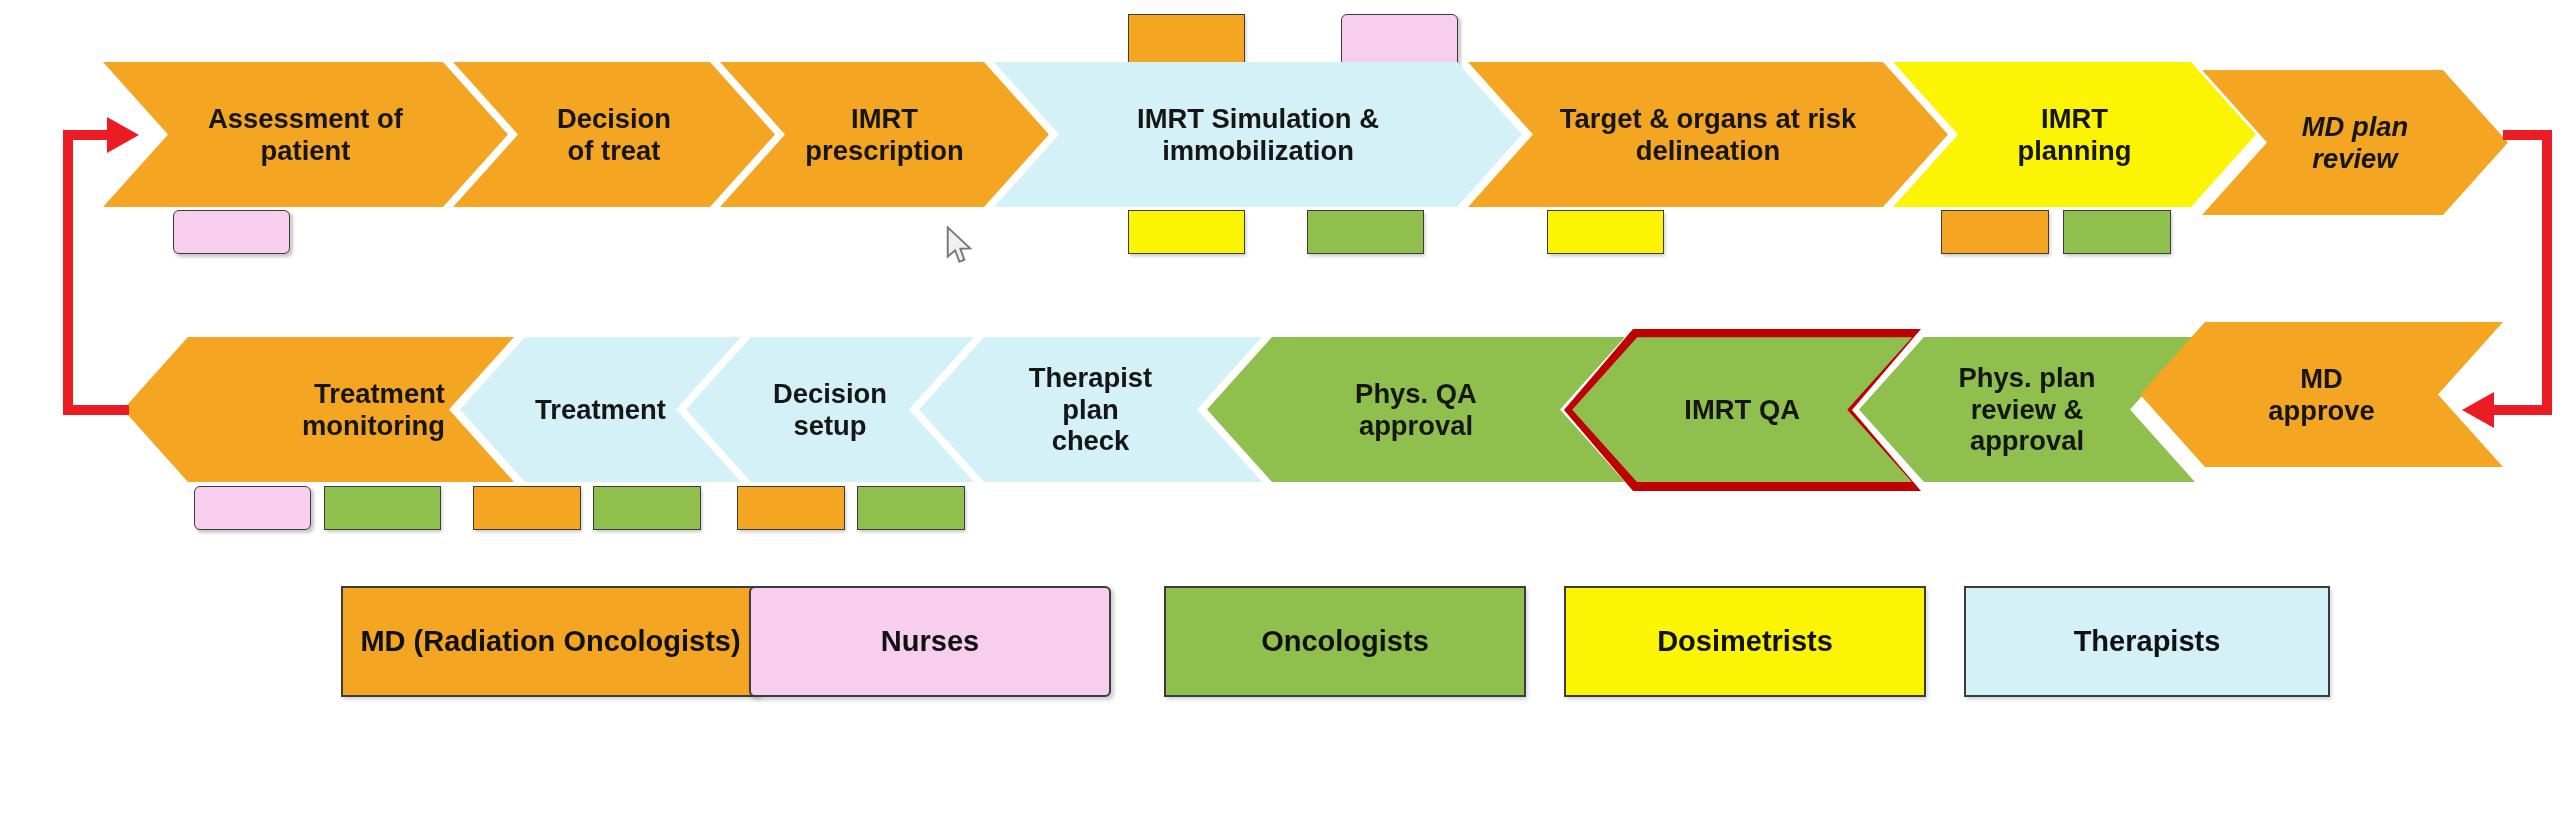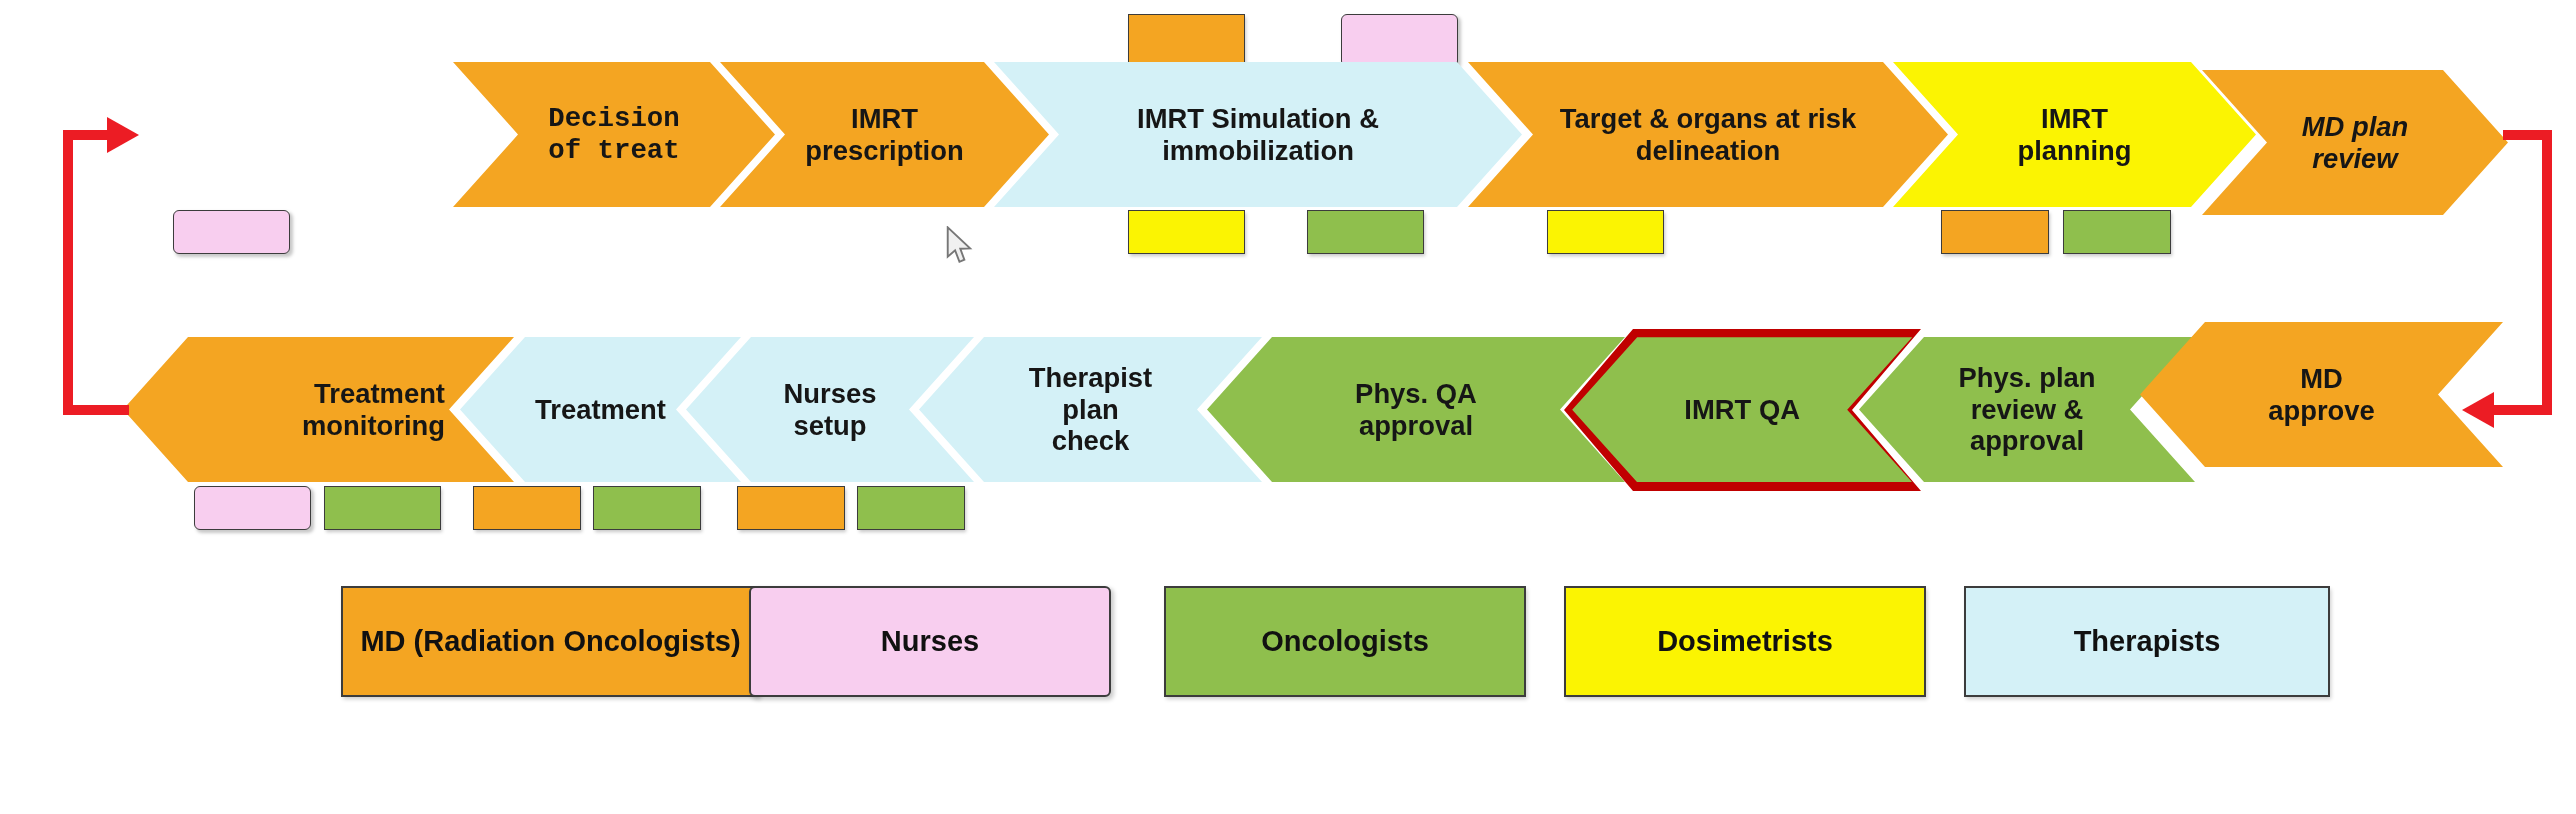--- a/index.html
+++ b/index.html
@@ -68,30 +68,31 @@
   <div class="tag fill-orange" style="left:1941px;top:210px;width:108px;"></div>
   <div class="tag fill-green" style="left:2063px;top:210px;width:108px;"></div>
 
   <div class="tag fill-pink" style="left:194px;top:486px;width:117px;"></div>
   <div class="tag fill-green" style="left:324px;top:486px;width:117px;"></div>
   <div class="tag fill-orange" style="left:473px;top:486px;width:108px;"></div>
   <div class="tag fill-green" style="left:593px;top:486px;width:108px;"></div>
   <div class="tag fill-orange" style="left:737px;top:486px;width:108px;"></div>
   <div class="tag fill-green" style="left:857px;top:486px;width:108px;"></div>
 
-  <div class="chev right fill-orange" style="left:453px;top:62px;width:322px;padding:12px 96px;font-family:Liberation Mono, monospace;">Decision of treat</div>
+  <div class="chev right fill-orange" style="left:103px;top:62px;width:405px;">Assessment of patient</div>
+  <div class="chev right fill-orange" style="left:453px;top:62px;width:322px;padding:12px 96px;">Decision of treat</div>
   <div class="chev right fill-orange" style="left:720px;top:62px;width:329px;">IMRT prescription</div>
   <div class="chev right fill-cyan" style="left:994px;top:62px;width:528px;">IMRT Simulation &amp; immobilization</div>
   <div class="chev right fill-orange" style="left:1468px;top:62px;width:480px;">Target &amp; organs at risk delineation</div>
   <div class="chev right fill-yellow" style="left:1893px;top:62px;width:363px;padding:0 103px;">IMRT planning</div>
   <div class="chev right fill-orange" style="left:2202px;top:70px;width:306px;font-style:italic;">MD plan review</div>
 
   <div class="chev left fill-orange" style="left:123px;top:337px;width:391px;text-align:right;">Treatment monitoring</div>
   <div class="chev left fill-cyan" style="left:460px;top:337px;width:281px;padding:0 62px;">Treatment</div>
-  <div class="chev left fill-cyan" style="left:686px;top:337px;width:288px;">Nurses setup</div>
+  <div class="chev left fill-cyan" style="left:686px;top:337px;width:288px;">Decision setup</div>
   <div class="chev left fill-cyan" style="left:919px;top:337px;width:343px;padding:0 103px;">Therapist plan check</div>
   <div class="chev left fill-green" style="left:1207px;top:337px;width:418px;padding:0 117px;">Phys. QA approval</div>
 
   <div class="qa-outer">
     <div class="chev left fill-green" style="left:8.2px;top:8.2px;width:340px;">IMRT QA</div>
   </div>
 
   <div class="chev left fill-green" style="left:1859px;top:337px;width:336px;">Phys. plan review &amp; approval</div>
   <div class="chev left fill-orange" style="left:2140px;top:322px;width:363px;padding:0 113px;">MD approve</div>
 

